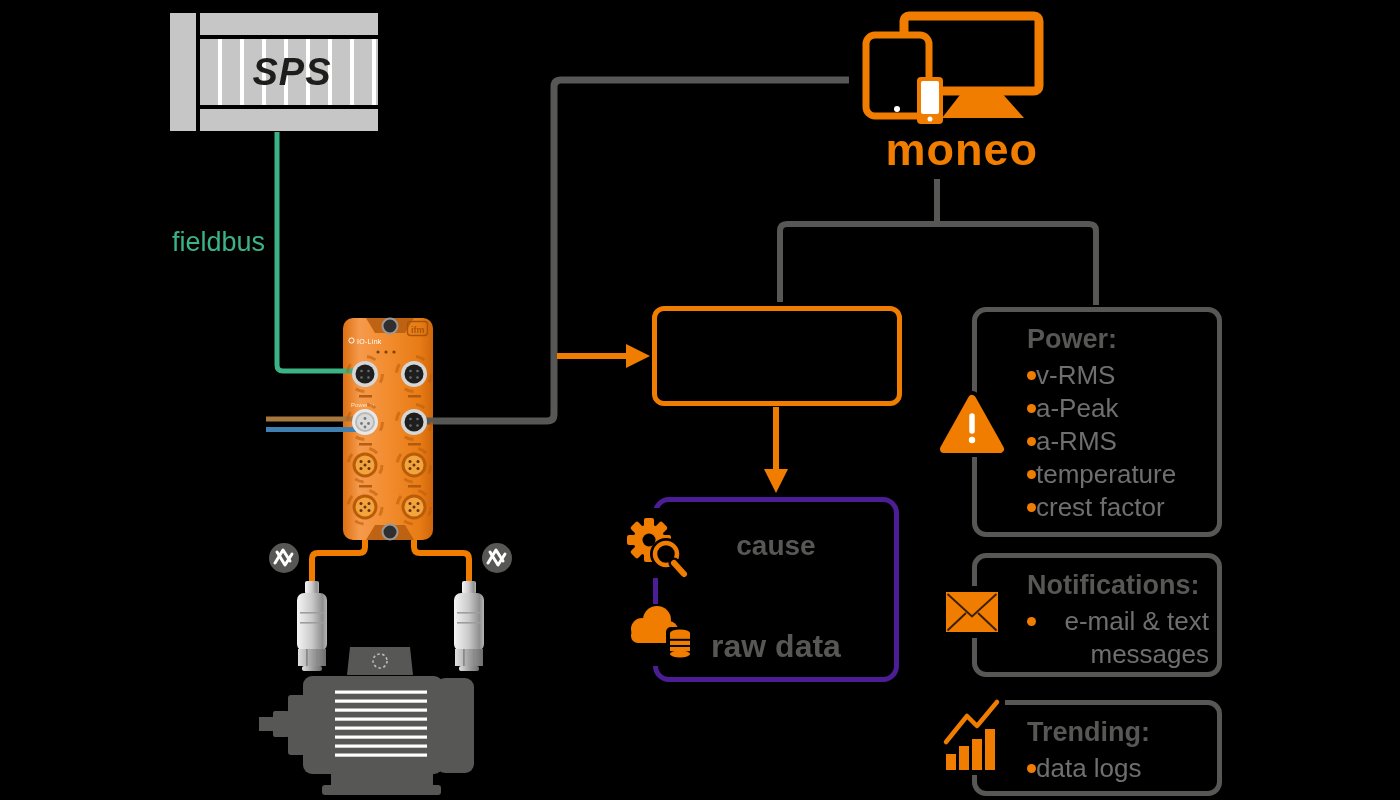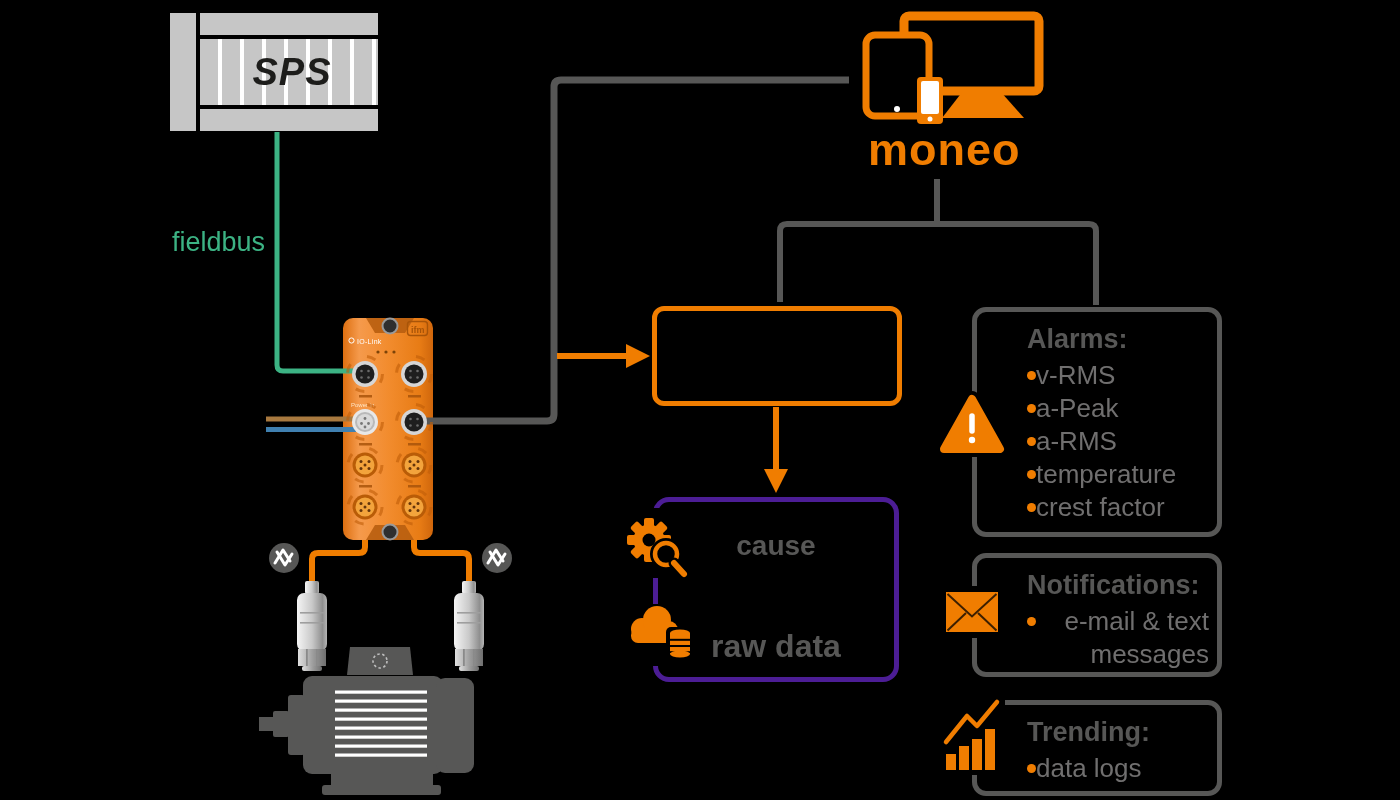--- a/index.html
+++ b/index.html
@@ -11,21 +11,21 @@
   .sps-col{position:absolute;left:0;top:0;width:26px;height:118px;background:#c6c6c6;}
   .sps-band-top{position:absolute;left:30px;top:0;width:178px;height:22px;background:#c6c6c6;}
   .sps-band-bot{position:absolute;left:30px;top:96px;width:178px;height:22px;background:#c6c6c6;}
   .sps-slats{position:absolute;left:30px;top:26px;width:178px;height:66px;
     background:repeating-linear-gradient(90deg,#c6c6c6 0 18px,#ffffff 18px 22px);}
   .sps-label{position:absolute;left:30px;top:26px;width:184px;height:66px;display:flex;
     align-items:center;justify-content:center;font-size:38px;font-style:italic;font-weight:600;
     color:#1d1d1b;letter-spacing:1px;}
   
   .fieldbus-label{position:absolute;left:172px;top:227px;font-size:27px;color:#3cb384;}
-  .moneo-label{position:absolute;left:868px;top:124px;width:170px;text-align:left;
+  .moneo-label{position:absolute;left:868px;top:124px;width:170px;text-align:right;
     font-size:45px;font-weight:800;color:#f07d00;letter-spacing:1px;}
   
   .obox{position:absolute;left:652px;top:306px;width:250px;height:100px;box-sizing:border-box;
     border:5px solid #f07d00;border-radius:12px;}
   .cause-box{position:absolute;left:653px;top:497px;width:246px;height:185px;box-sizing:border-box;
     border:5px solid #4c1d95;border-radius:16px;}
   .cause-box .t1{position:absolute;left:0;right:0;top:28px;text-align:center;
     font-size:28px;font-weight:bold;color:#575756;}
   .cause-box .t2{position:absolute;left:0;right:0;top:126px;text-align:center;
     font-size:32px;font-weight:bold;color:#575756;}
@@ -252,21 +252,21 @@
   <div class="moneo-label">moneo</div>
 
   <div class="obox"></div>
 
   <div class="cause-box">
     <div class="t1">cause</div>
     <div class="t2">raw data</div>
   </div>
 
   <div class="panel alarms">
-    <div class="panel-title">Alarms:</div>
+    <div class="panel-title">Power:</div>
     <div class="bullet-item">
       <span class="dot"></span>
       <span>v-RMS</span>
       </div>
     <div class="bullet-item">
       <span class="dot"></span>
       <span>a-Peak</span>
       </div>
     <div class="bullet-item">
       <span class="dot"></span>

